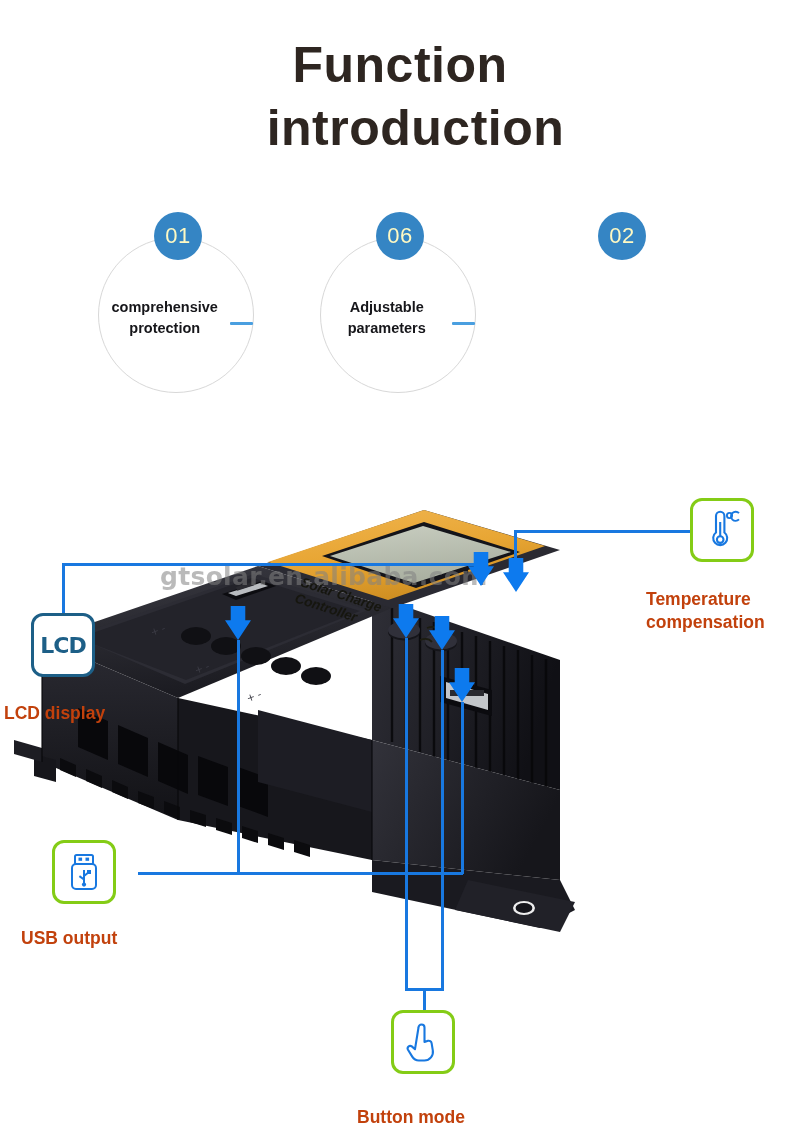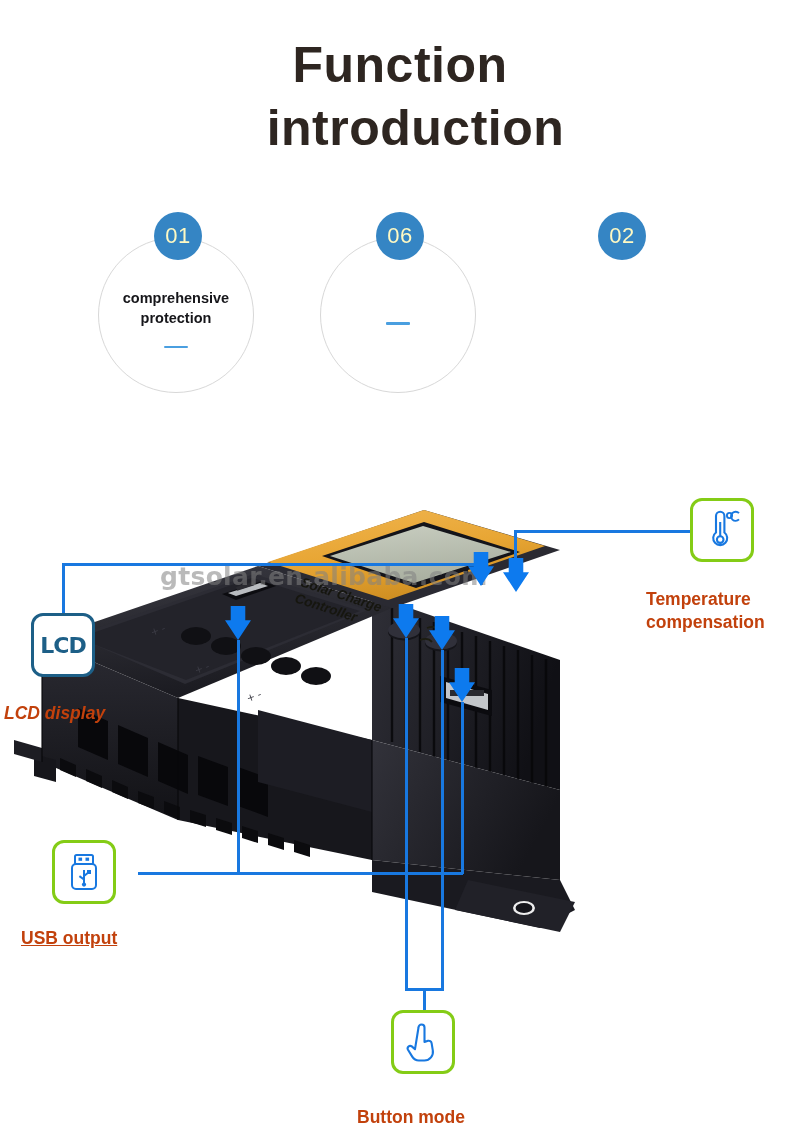--- a/index.html
+++ b/index.html
@@ -28,21 +28,21 @@
   .circle-wrap { position: absolute; width: 160px; height: 180px; }
   .circle-wrap.c1 { left: 98px; }
   .circle-wrap.c2 { left: 320px; }
   .circle-wrap.c3 { left: 542px; }
 
   .circle {
     position: absolute; left: 0; top: 25px;
     width: 156px; height: 156px; border-radius: 50%;
     border: 1px solid #d8d8d8;
     background: #fff;
-    display: flex; flex-direction: column;
+    display: flex; flex-direction: row;
     align-items: center; justify-content: center;
   }
   .circle-label {
     font-size: 14.5px; font-weight: 700; color: #16161a;
     line-height: 1.42; text-align: center;
     width: 140px;
     margin-top: 6px;
   }
   .circle-dash {
     width: 24px; height: 2.5px; background: #4a9fe0;
@@ -127,20 +127,22 @@
       <div class="circle">
         <div class="circle-label">comprehensive
 protection</div>
         <div class="circle-dash"></div>
       </div>
       <div class="badge">01</div>
     </div>
 
     <div class="circle-wrap c2">
       <div class="circle">
+        <div class="circle-label">Adjustable
+parameters</div>
         <div class="circle-dash"></div>
       </div>
       <div class="badge">06</div>
     </div>
 
     <div class="circle-wrap c3">
       <div class="badge">02</div>
     </div>
 
   </div>
@@ -300,35 +302,35 @@
     <div class="ln v" style="left:405px; top:198px; height:352px;"></div>
     <div class="ptr" style="left:393px; top:164px;"></div>
     <div class="ln v" style="left:441px; top:210px; height:340px;"></div>
     <div class="ptr" style="left:429px; top:176px;"></div>
     <div class="ln h" style="left:405px; top:548px; width:39px;"></div>
     <div class="ln v" style="left:423px; top:548px; height:22px;"></div>
 
     <div class="iconbox lcd" style="left:31px; top:173px;">
       <span class="lcd-text">LCD</span>
     </div>
-    <div class="cap" style="left:4px; top:262px;font-style:italic;">LCD display</div>
+    <div class="cap" style="left:4px; top:262px;">LCD display</div>
 
     <div class="iconbox" style="left:52px; top:400px;">
       <svg width="34" height="38" viewBox="0 0 34 38">
         <rect x="8" y="2" width="18" height="9" rx="1.6" fill="none" stroke="#1878e0" stroke-width="2"></rect>
         <rect x="11.5" y="4.6" width="3.6" height="3.2" fill="#1878e0"></rect>
         <rect x="18.5" y="4.6" width="3.6" height="3.2" fill="#1878e0"></rect>
         <rect x="5" y="11" width="24" height="25" rx="4" fill="none" stroke="#1878e0" stroke-width="2"></rect>
         <line x1="17" y1="17" x2="17" y2="31" stroke="#1878e0" stroke-width="2"></line>
         <circle cx="17" cy="31.6" r="2.1" fill="#1878e0"></circle>
         <path d="M17,23 l5,-4 M17,26.5 l-4.6,-3.4" stroke="#1878e0" stroke-width="2" fill="none"></path>
         <rect x="20" y="17" width="4" height="4" fill="#1878e0"></rect>
       </svg>
     </div>
-    <div class="cap" style="left:21px; top:487px;text-decoration:underline;">USB output</div>
+    <div class="cap" style="left:21px; top:487px;">USB output</div>
 
     <div class="iconbox" style="left:690px; top:58px;">
       <svg width="38" height="40" viewBox="0 0 38 40">
         <path d="M13,6 a4.2,4.2 0 0 1 8.4,0 v16.5 a7,7 0 1 1 -8.4,0 Z" fill="none" stroke="#1878e0" stroke-width="2.1"></path>
         <line x1="17.2" y1="12" x2="17.2" y2="27" stroke="#1878e0" stroke-width="2.1"></line>
         <circle cx="17.2" cy="29.6" r="3.3" fill="none" stroke="#1878e0" stroke-width="2.1"></circle>
         <circle cx="26.5" cy="5.5" r="2.6" fill="none" stroke="#1878e0" stroke-width="1.9"></circle>
         <path d="M36,3.2 a4.6,4.6 0 1 0 0,6.2" fill="none" stroke="#1878e0" stroke-width="1.9"></path>
       </svg>
     </div>

